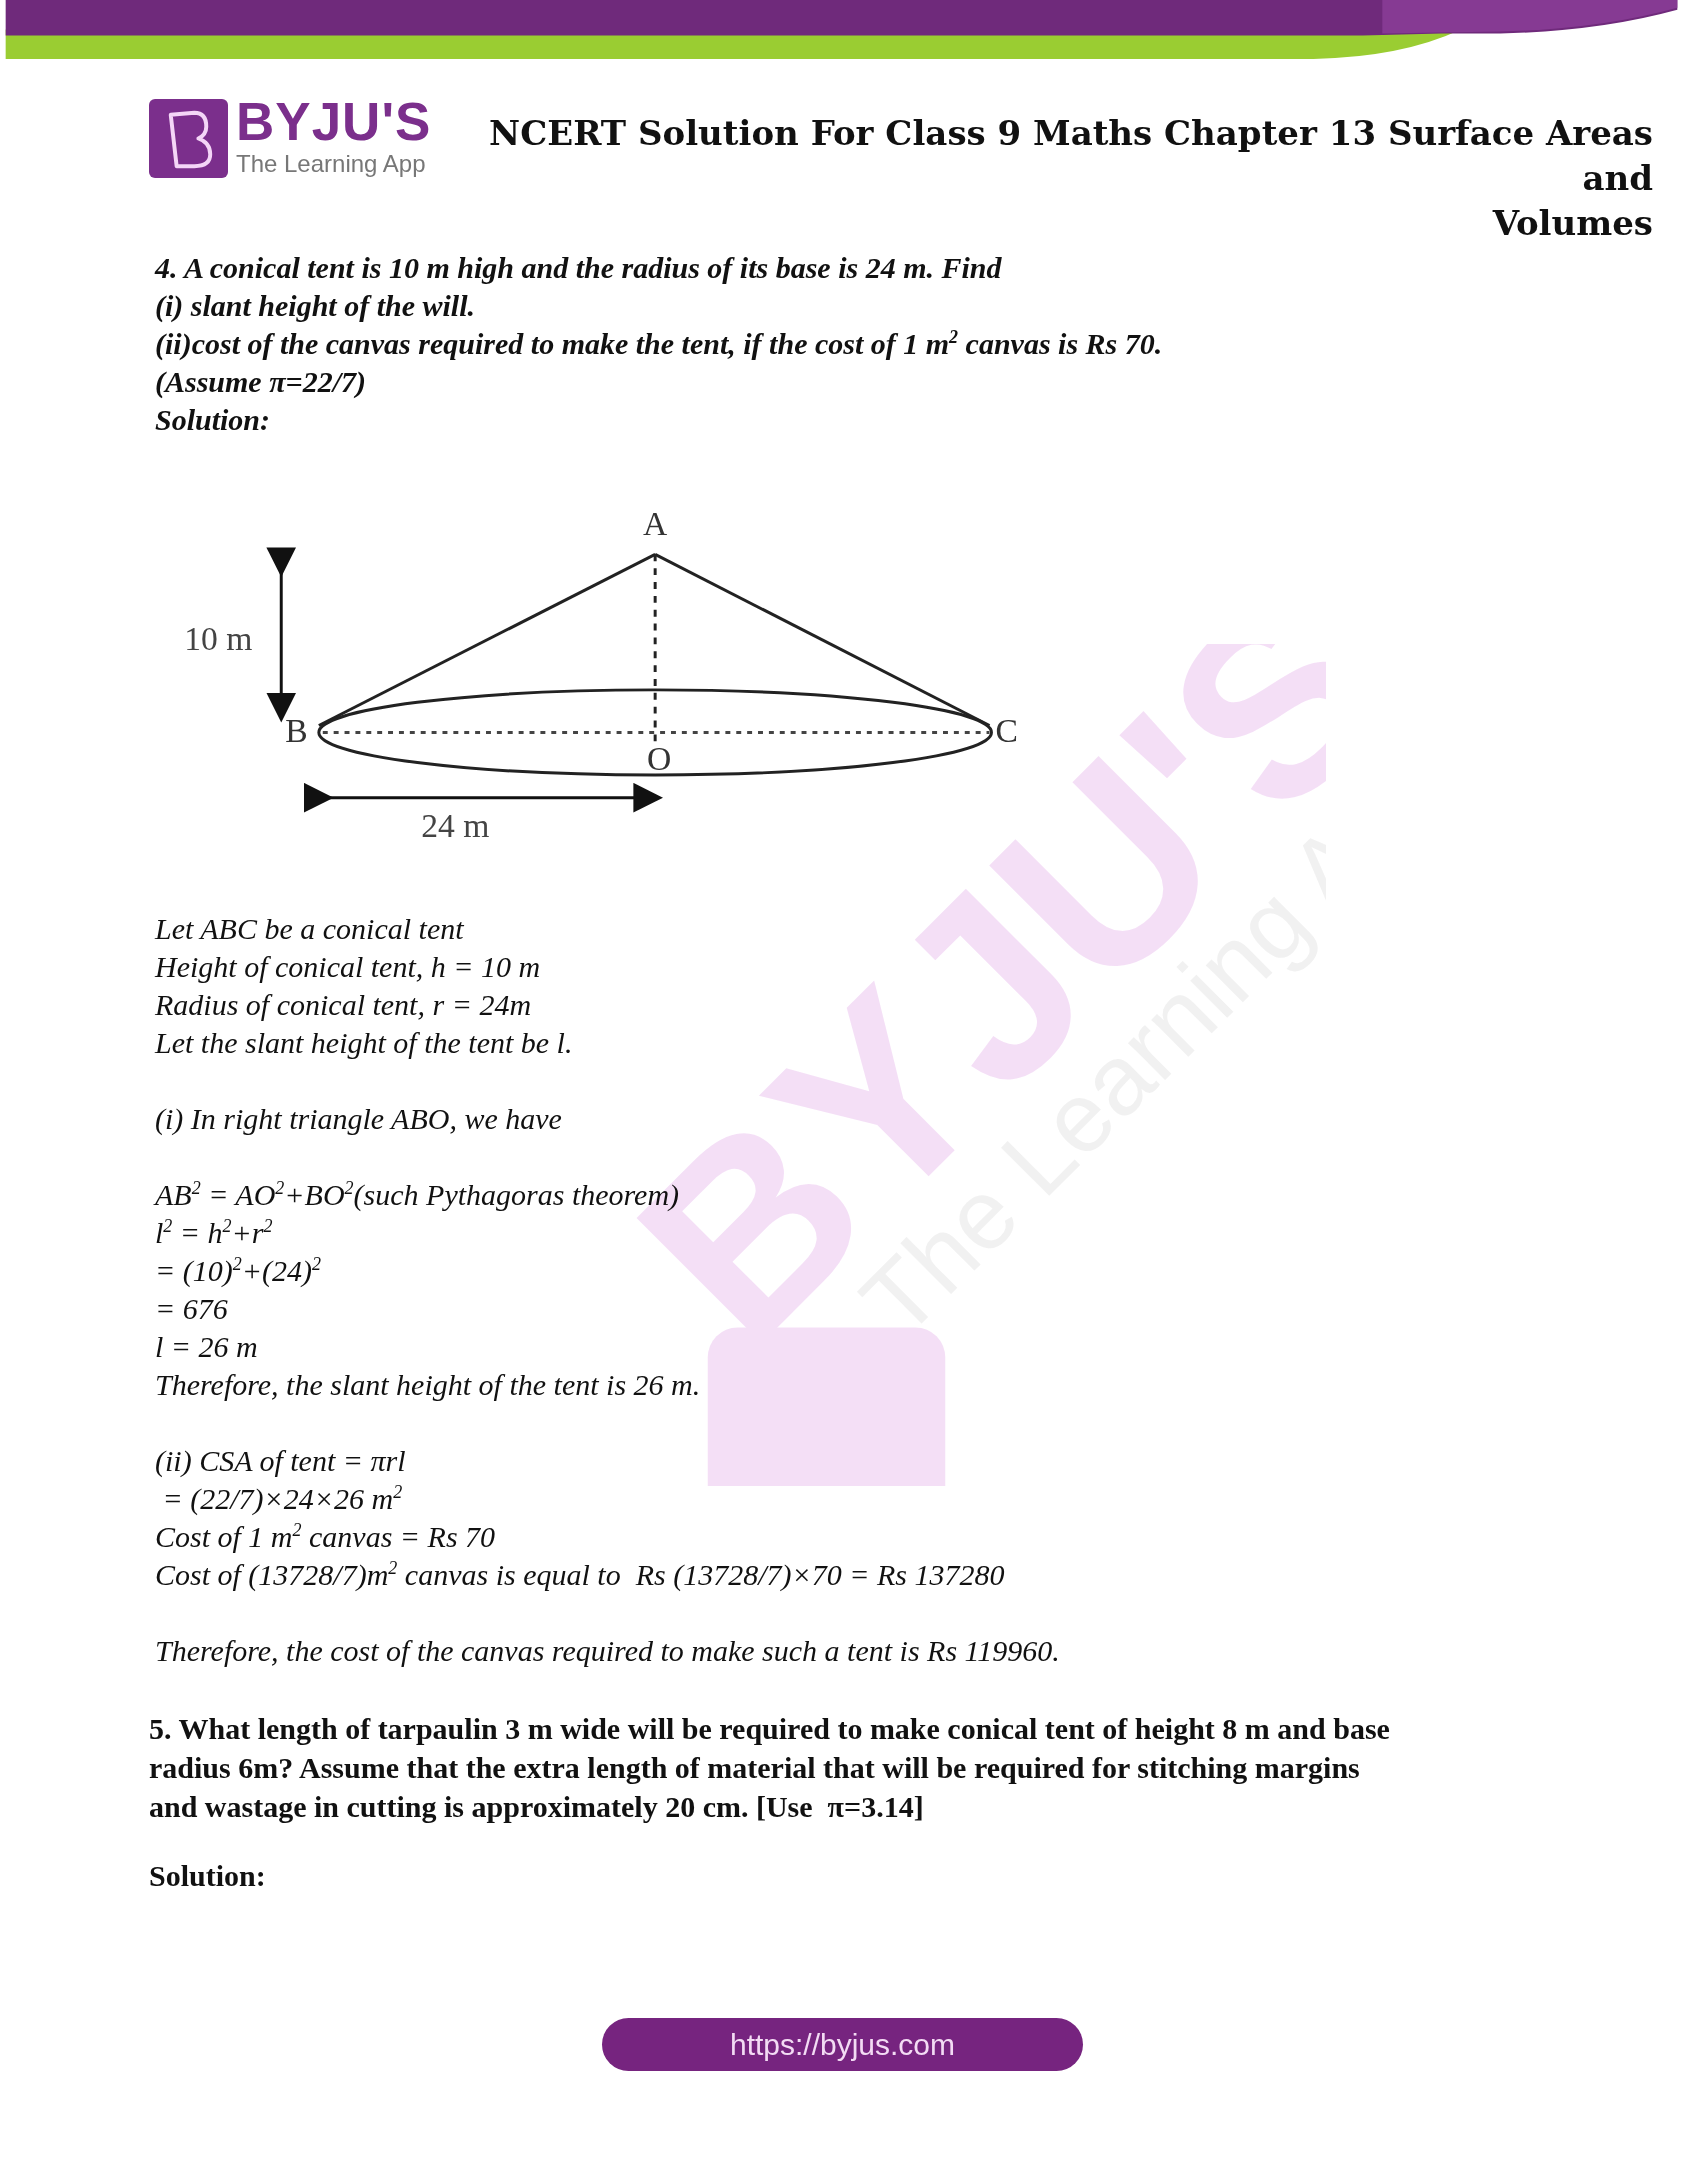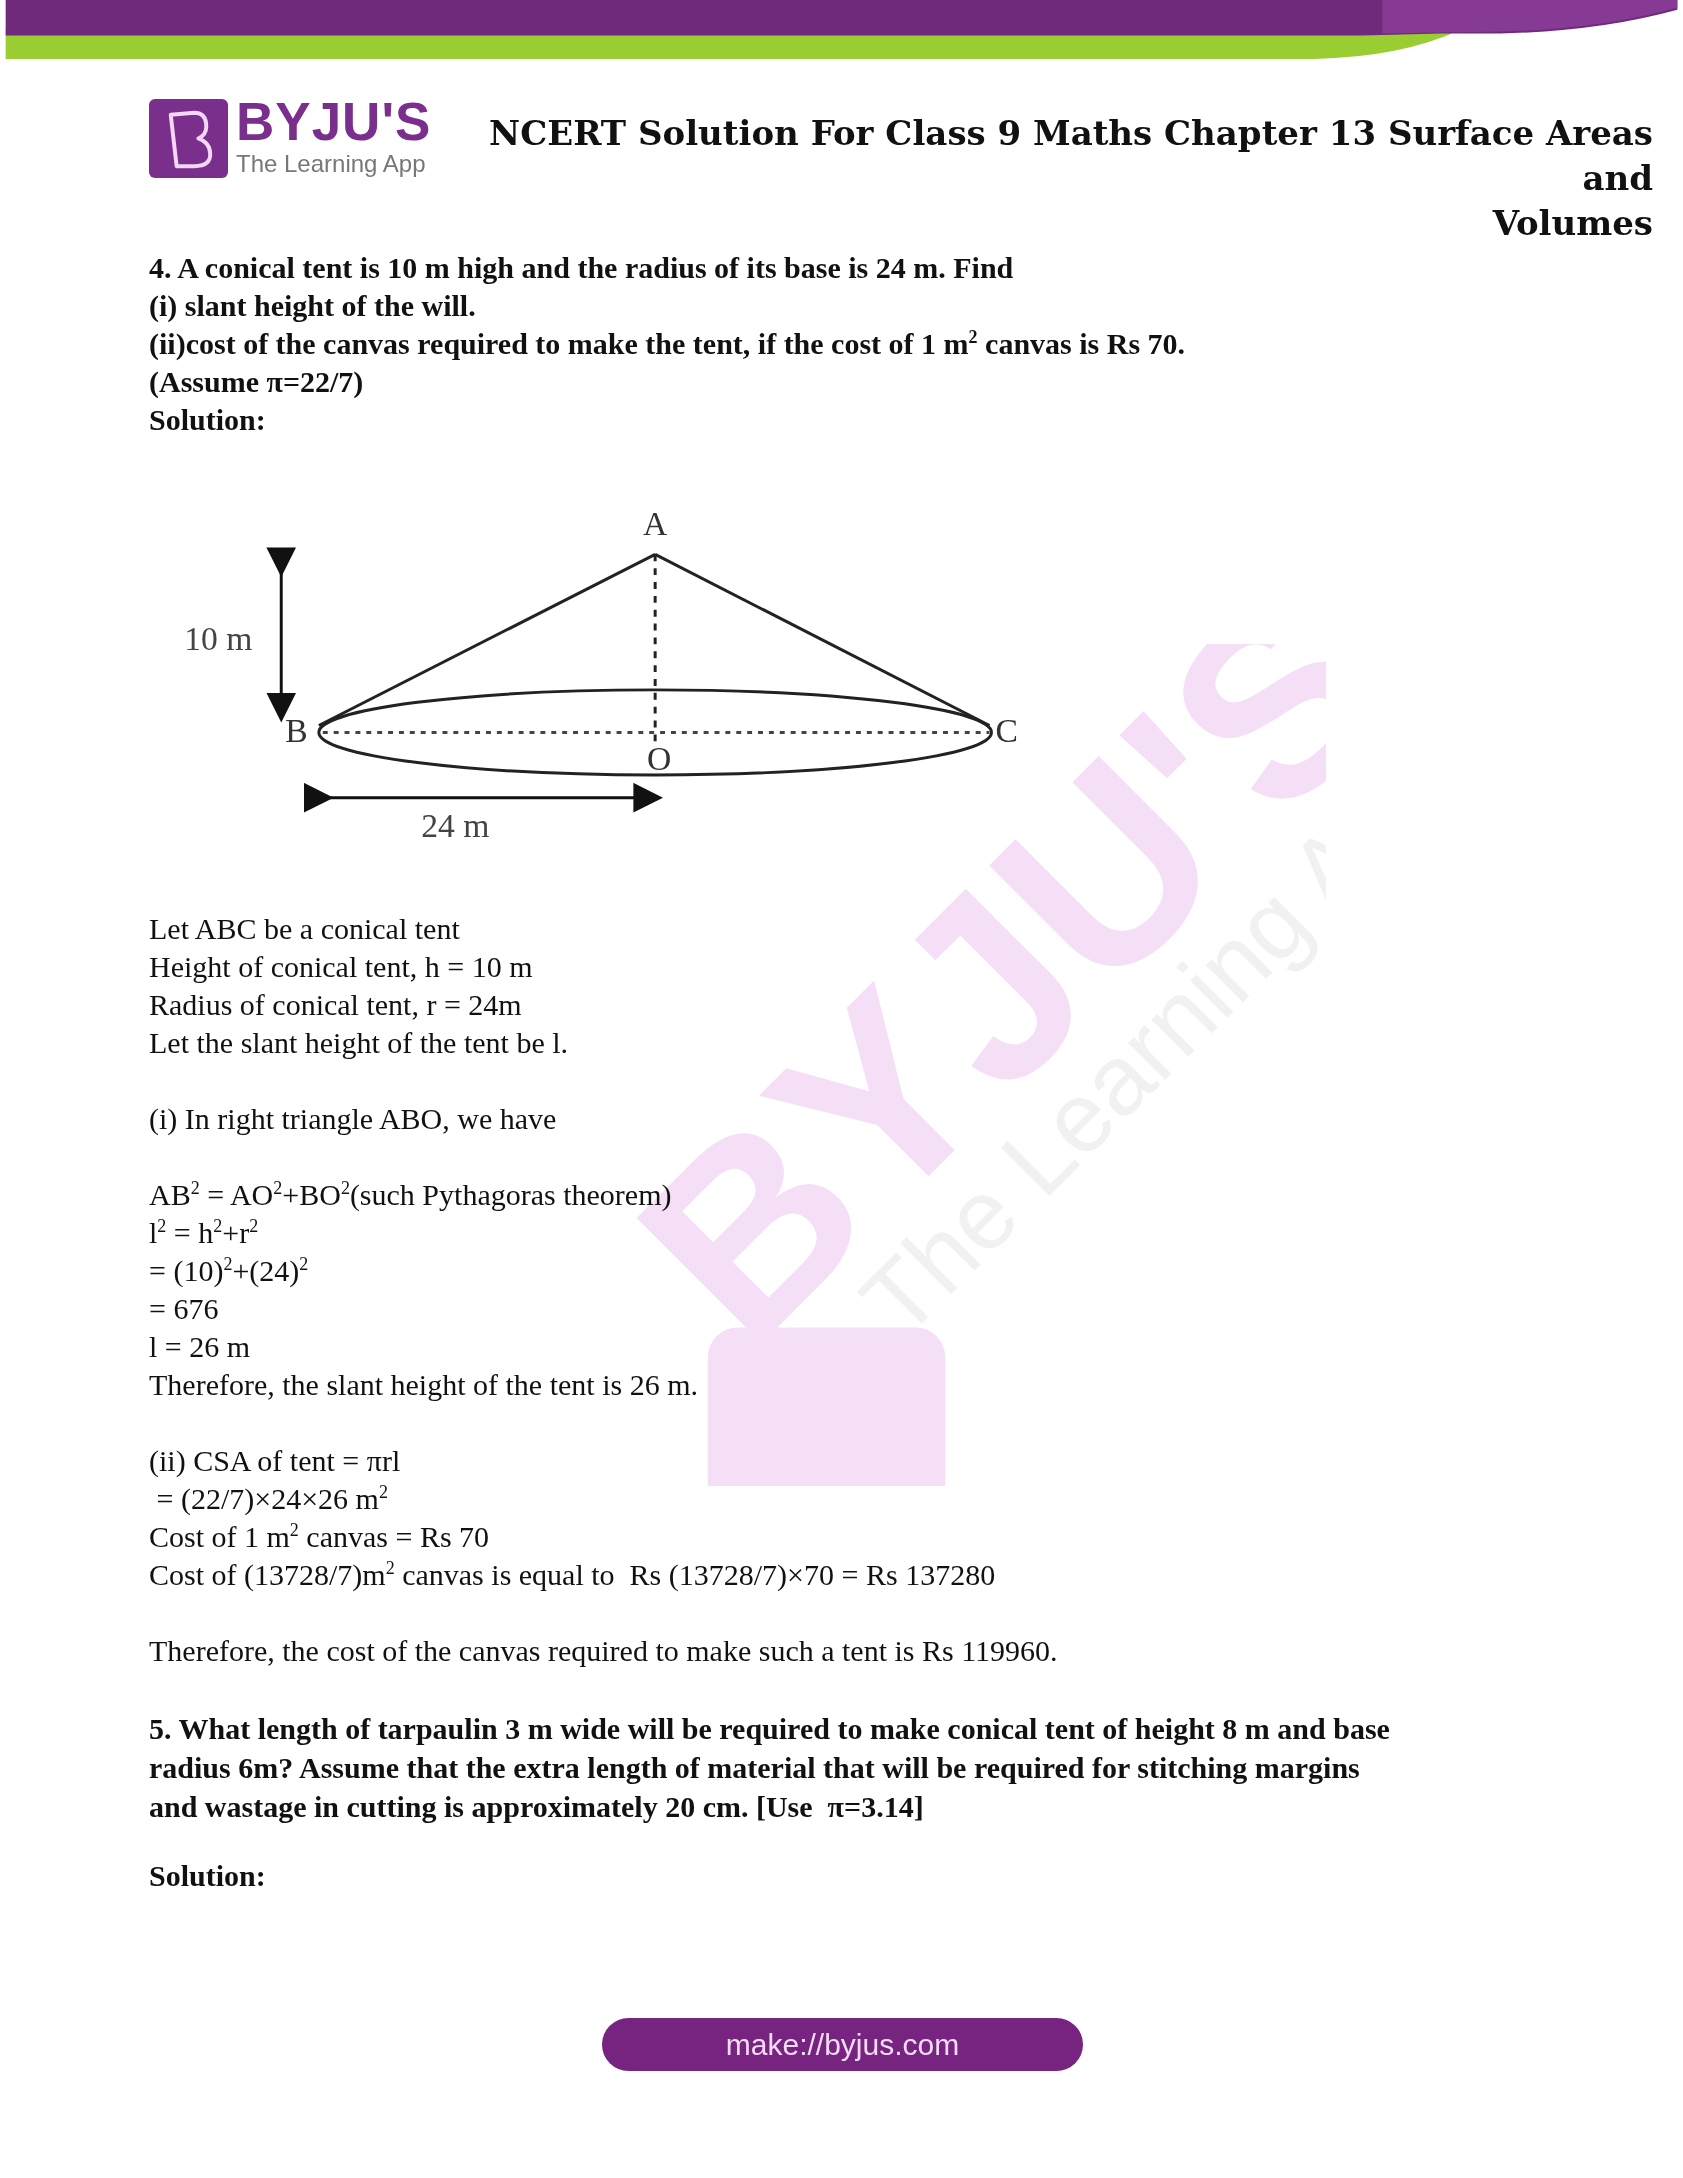--- a/index.html
+++ b/index.html
@@ -3,21 +3,21 @@
 <meta charset="utf-8">
 <style>
   html, body { margin: 0; padding: 0; background: #ffffff; }
   body { width: 1683px; height: 2178px; position: relative; overflow: hidden; font-family: "Liberation Serif", serif; color: #111; }
   .header-band { position: absolute; left: 0; top: 0; width: 1683px; height: 59px; }
   .logo { position: absolute; left: 149px; top: 97px; width: 287px; height: 83px; }
   .logo-box { position: absolute; left: 0; top: 2px; width: 79px; height: 79px; background: #7b2f8c; border-radius: 6px; }
   .logo-brand { position: absolute; left: 87px; top: -6px; font-family: "Liberation Sans", sans-serif; font-weight: bold; font-size: 53px; color: #7b2f8c; letter-spacing: 1px; }
   .logo-sub { position: absolute; left: 87px; top: 53px; font-family: "Liberation Sans", sans-serif; font-size: 24px; color: #777; }
   .doc-title { position: absolute; left: 485px; top: 111px; width: 1168px; text-align: right; font-family: "DejaVu Serif", serif; font-weight: bold; font-size: 34px; line-height: 45px; color: #111; }
-  .content { position: absolute; left: 149px; top: 249px; width: 1386px; font-size: 30px; line-height: 38px; }
+  .content { position: absolute; left: 155px; top: 249px; width: 1386px; font-size: 30px; line-height: 38px; font-style: italic; }
   .q { font-weight: bold; }
   .line { white-space: pre; display: block; }
   .gap { height: 38px; }
   sup { font-size: 60%; line-height: 0; vertical-align: super; }
   .diagram { position: absolute; left: 168px; top: 495px; width: 911px; height: 366px; }
   .watermark { position: absolute; left: 376px; top: 644px; width: 950px; height: 842px; pointer-events: none; opacity: 0.55; }
   .footer-pill { position: absolute; left: 602px; top: 2018px; width: 481px; height: 53px; background: #76247f; border-radius: 27px; display: flex; align-items: center; justify-content: center; }
   .footer-pill span { font-family: "Liberation Sans", sans-serif; font-size: 30px; color: #f3dbf4; }
   .q5 { position: absolute; left: 149px; top: 1709px; width: 1406px; font-size: 30px; line-height: 39px; font-weight: bold; }
   .sol5 { position: absolute; left: 149px; top: 1859px; font-size: 30px; font-weight: bold; }
@@ -114,15 +114,15 @@
 </div>
 
 <div class="q5">
   <span class="line">5. What length of tarpaulin 3 m wide will be required to make conical tent of height 8 m and base</span>
   <span class="line">radius 6m? Assume that the extra length of material that will be required for stitching margins</span>
   <span class="line">and wastage in cutting is approximately 20 cm. [Use  π=3.14]</span>
 </div>
 <div class="sol5">Solution:</div>
 
 <div class="footer-pill">
-  <span>make://byjus.com</span>
+  <span>https://byjus.com</span>
 </div>
 
 
 </body></html>

